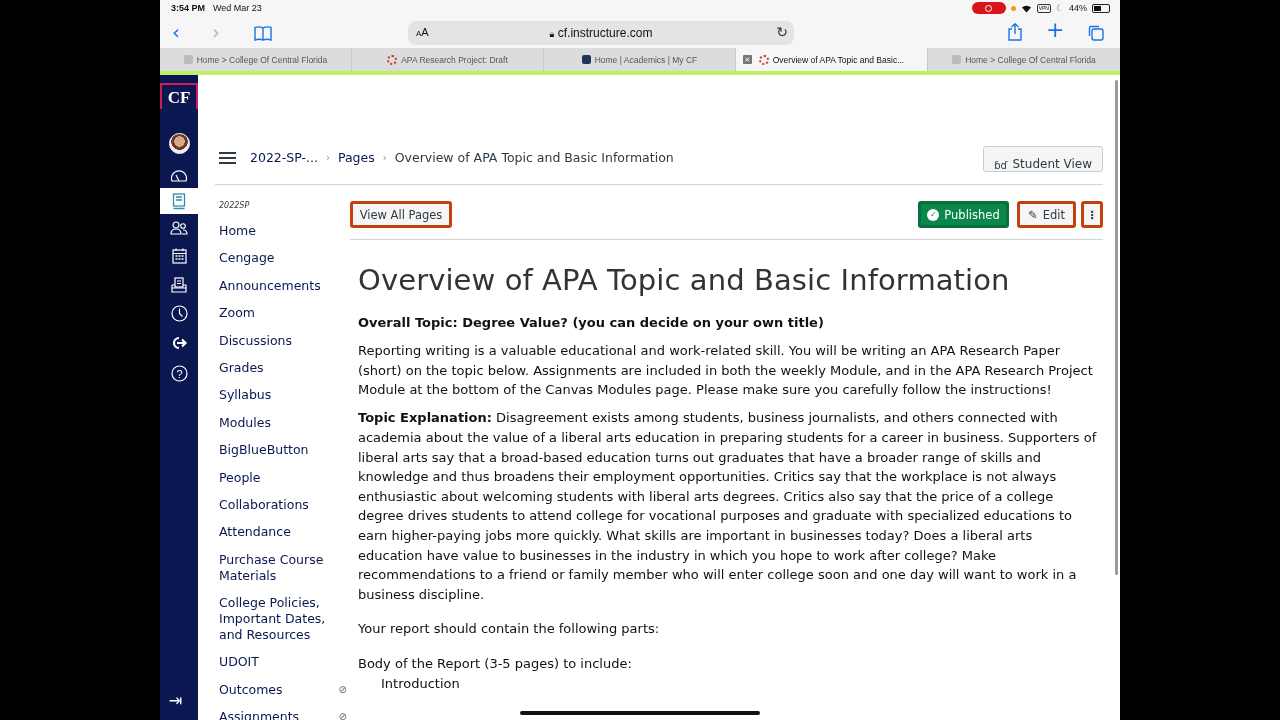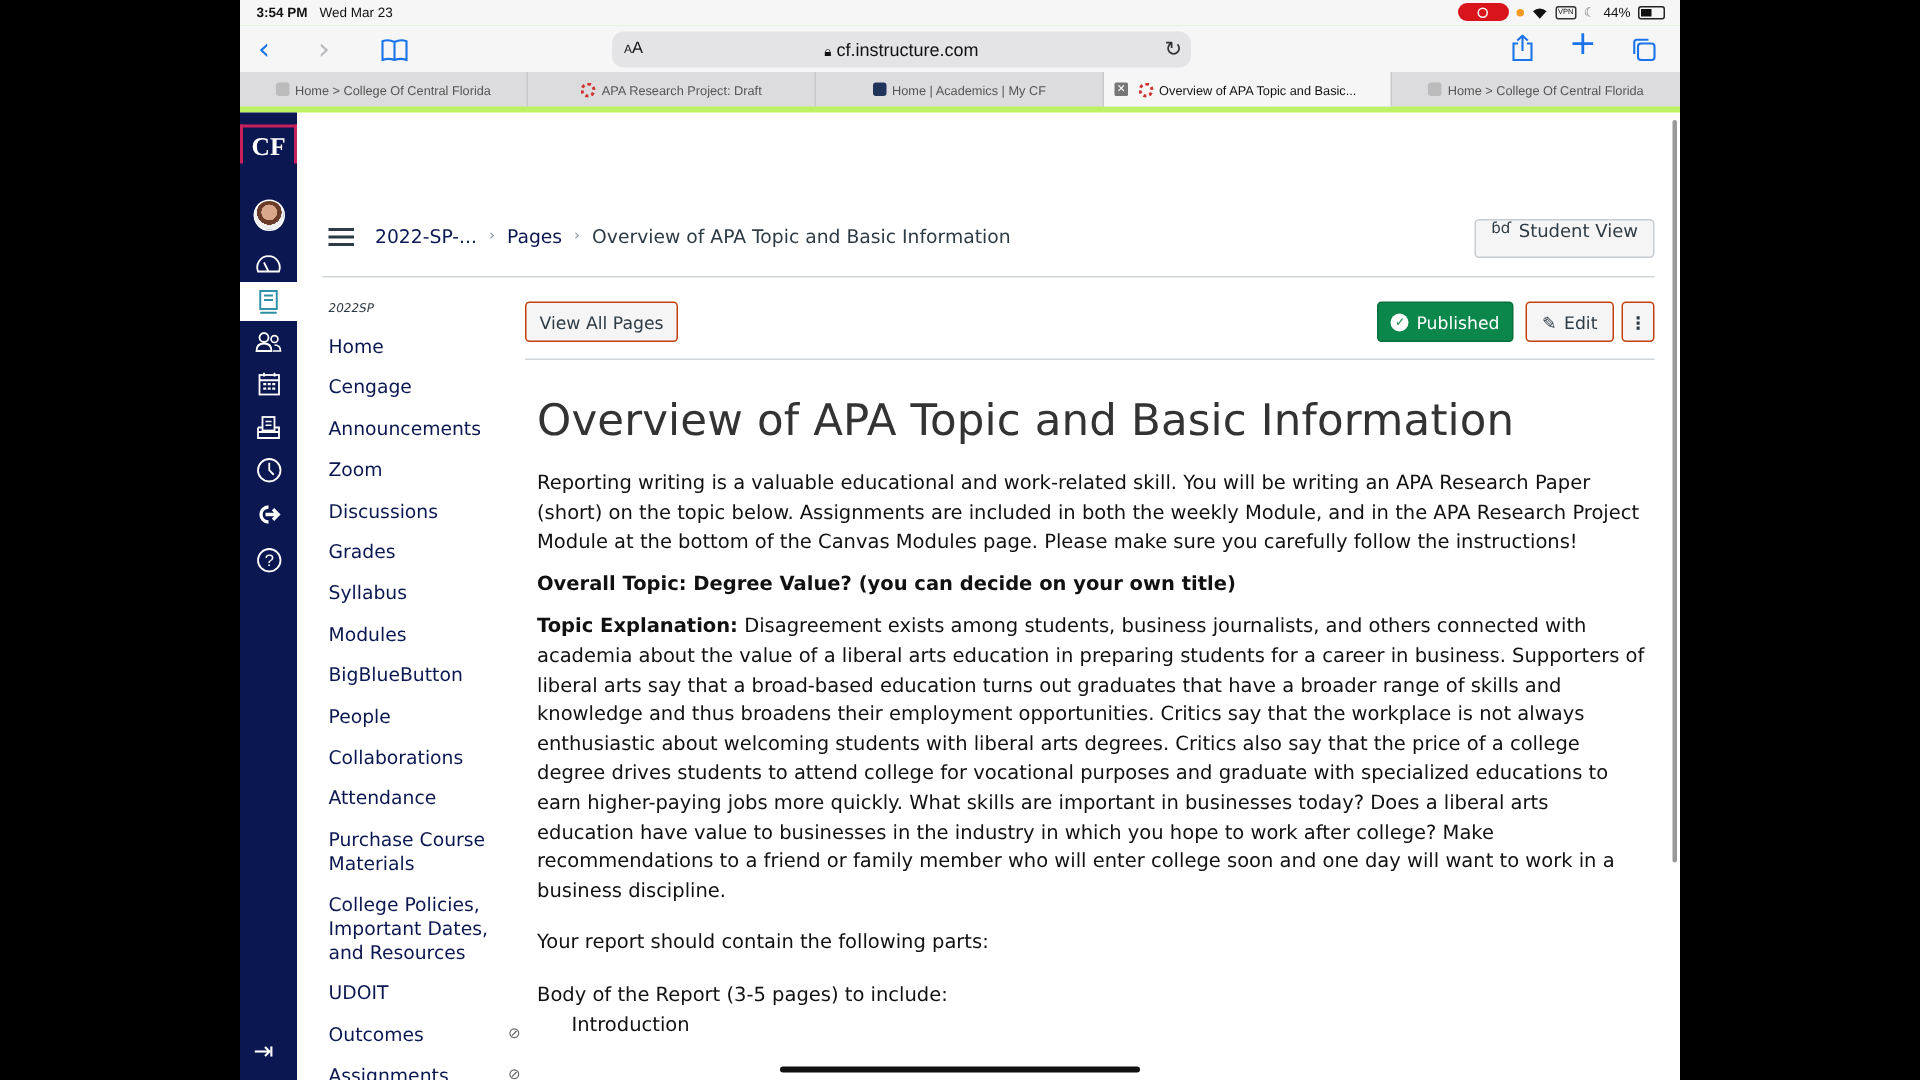--- a/index.html
+++ b/index.html
@@ -51,33 +51,33 @@
   .gnav .item { position: absolute; left: 0; width: 38px; height: 26px; display: flex; align-items: center; justify-content: center; color: #fff; }
   .gnav .item.active { background: #fff; color: #2d8fa8; }
   .gnav .collapse { position: absolute; left: 9px; bottom: 10px; color: #fff; font-size: 16px; }
 
   
   .crumbs { position: absolute; left: 59px; top: 75px; display: flex; align-items: center; gap: 8px; font-size: 12.5px; color: #2d3b45; }
   .hamburger { width: 17px; height: 12px; display: flex; flex-direction: column; justify-content: space-between; margin-right: 6px; }
   .hamburger i { height: 2px; background: #2d3b45; display: block; }
   .crumbs a { color: #0b1751; text-decoration: none; }
   .crumbs .sep { color: #8b969e; font-size: 10px; }
-  .student-view { position: absolute; right: 17px; top: 71px; height: 26px; padding: 0 10px; background: #f5f5f5; border: 1px solid #c7cdd1; border-radius: 3px; font-size: 12px; color: #2d3b45; display: flex; align-items: flex-start; gap: 5px; }
+  .student-view { position: absolute; right: 17px; top: 71px; height: 26px; padding: 0 10px; background: #f5f5f5; border: 1px solid #c7cdd1; border-radius: 3px; font-size: 12px; color: #2d3b45; display: flex; align-items: flex-end; gap: 5px; }
   .hr-top { position: absolute; left: 55px; right: 17px; top: 109px; height: 1px; background: #d0d5d9; }
 
   
   .cnav { position: absolute; left: 59px; top: 126px; width: 125px; }
   .cnav .term { font-size: 8px; font-style: italic; color: #2d3b45; margin-bottom: 13px; }
   .cnav .link { display: block; font-size: 12.5px; color: #0b1751; line-height: 16px; margin-bottom: 11.4px; text-decoration: none; position: relative; }
   .cnav .link .eye { position: absolute; right: -3px; top: 0; font-size: 10px; color: #666; }
 
   
   .content { position: absolute; left: 190px; top: 110px; width: 753px; }
   .actions { position: absolute; left: 0; top: 16px; width: 753px; height: 28px; }
-  .btn { position: absolute; height: 27px; border: 1px solid #c2410c; background: #f5f5f5; border-radius: 3px; font-size: 11.5px; color: #2d3b45; display: flex; align-items: center; justify-content: center; gap: 5px; }
+  .btn { position: absolute; height: 27px; border: 3px solid #c2410c; background: #f5f5f5; border-radius: 3px; font-size: 11.5px; color: #2d3b45; display: flex; align-items: center; justify-content: center; gap: 5px; }
   .btn-view-all { left: 0; width: 102px; }
   .btn-published { left: 568px; width: 91px; background: #0b874b; border-color: #0a6e3d; color: #fff; }
   .btn-published .chk { width: 12px; height: 12px; border-radius: 50%; background: #fff; color: #0b874b; font-size: 8px; text-align: center; line-height: 12px; font-weight: bold; }
   .btn-edit { left: 667px; width: 59px; }
   .btn-more { left: 731px; width: 22px; font-weight: bold; }
   .hr-actions { position: absolute; left: 0; top: 54px; width: 753px; height: 1px; background: #d0d5d9; }
   .title { position: absolute; left: 8px; top: 78px; font-size: 29px; font-weight: normal; color: #333; white-space: nowrap; letter-spacing: 0.1px; }
   .body { position: absolute; left: 8px; top: 128px; width: 740px; font-size: 13px; line-height: 19.6px; color: #111; }
   .body p { margin-bottom: 8.5px; }
   .body .gap { margin-bottom: 15px; }
@@ -265,22 +265,22 @@
           <span>✎</span>
           <span>Edit</span>
         </div>
         <div class="btn btn-more">⋮</div>
       </div>
       <div class="hr-actions"></div>
 
       <h1 class="title">Overview of APA Topic and Basic Information</h1>
 
       <div class="body">
+        <p><b>Overall Topic: Degree Value? (you can decide on your own title)</b></p>
         <p>Reporting writing is a valuable educational and work-related skill. You will be writing an APA Research Paper (short) on the topic below. Assignments are included in both the weekly Module, and in the APA Research Project Module at the bottom of the Canvas Modules page. Please make sure you carefully follow the instructions!</p>
-        <p><b>Overall Topic: Degree Value? (you can decide on your own title)</b></p>
         <p class="gap"><b>Topic Explanation:</b><span> Disagreement exists among students, business journalists, and others connected with academia about the value of a liberal arts education in preparing students for a career in business. Supporters of liberal arts say that a broad-based education turns out graduates that have a broader range of skills and knowledge and thus broadens their employment opportunities. Critics say that the workplace is not always enthusiastic about welcoming students with liberal arts degrees. Critics also say that the price of a college degree drives students to attend college for vocational purposes and graduate with specialized educations to earn higher-paying jobs more quickly. What skills are important in businesses today? Does a liberal arts education have value to businesses in the industry in which you hope to work after college? Make recommendations to a friend or family member who will enter college soon and one day will want to work in a business discipline.</span></p>
         <p class="gap">Your report should contain the following parts:</p>
         <div>Body of the Report (3-5 pages) to include:</div>
         <div class="indent">Introduction</div>
       </div>
     </div>
 
     <div class="scrollbar"></div>
   </div>
 

